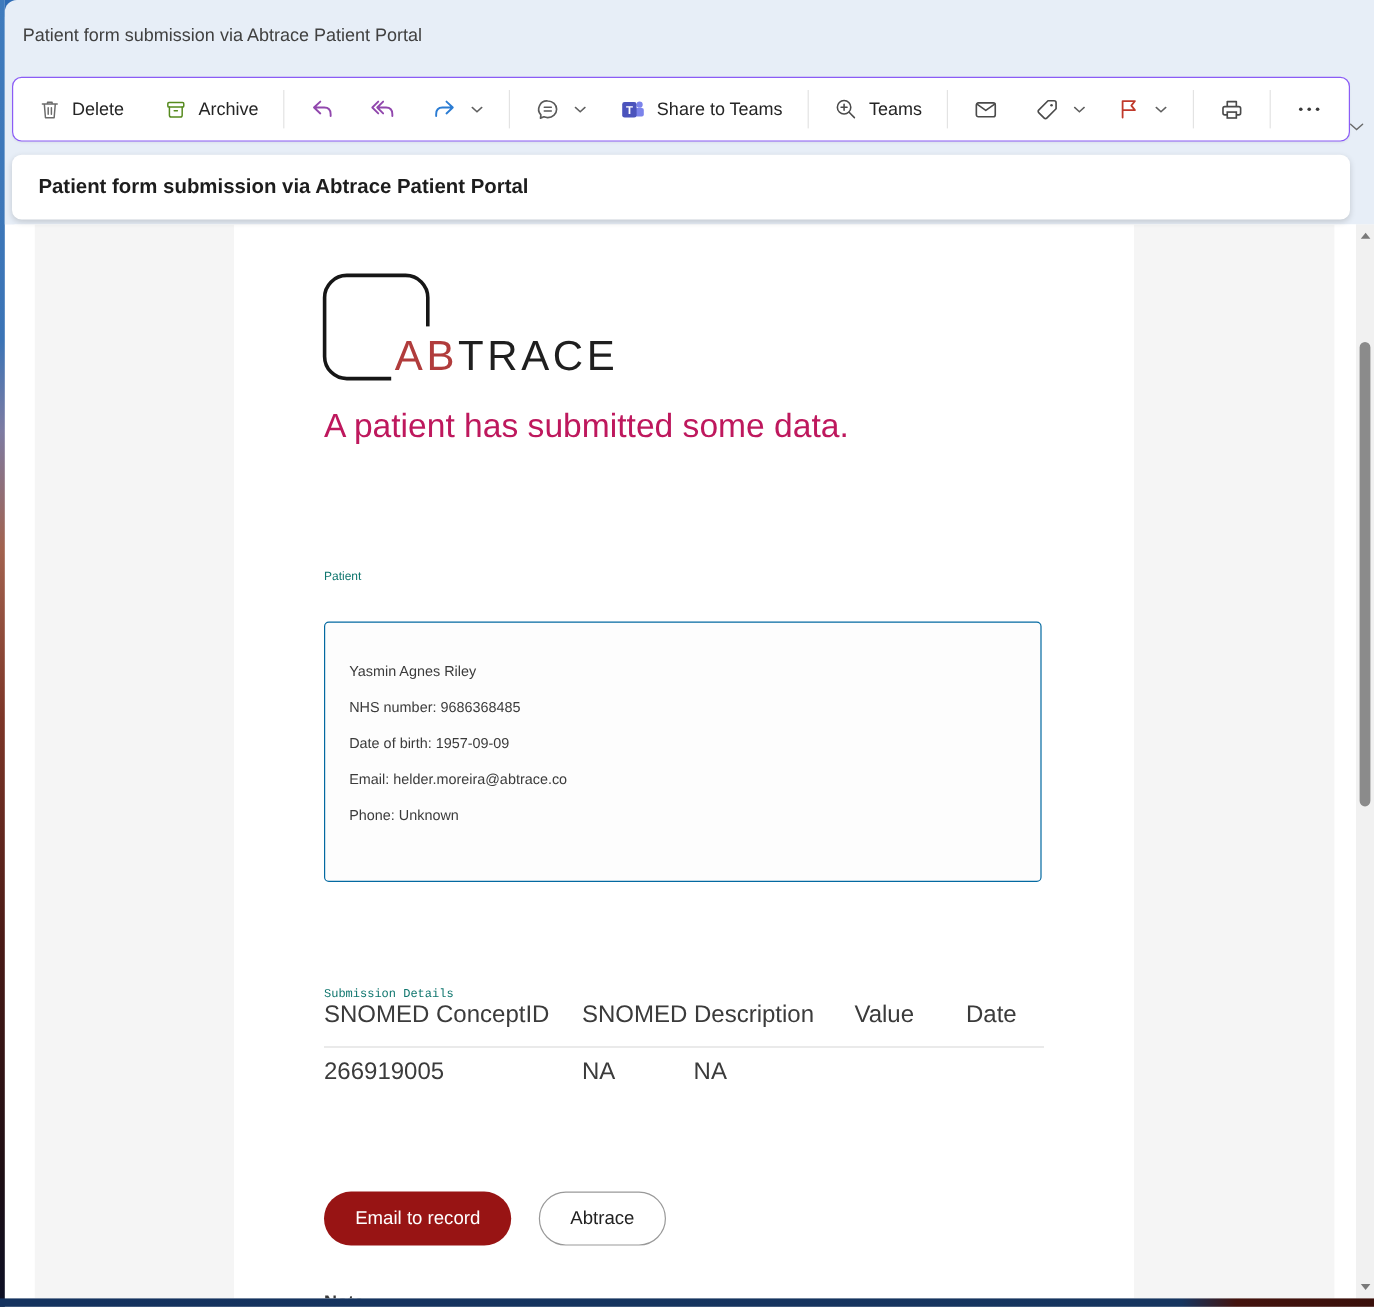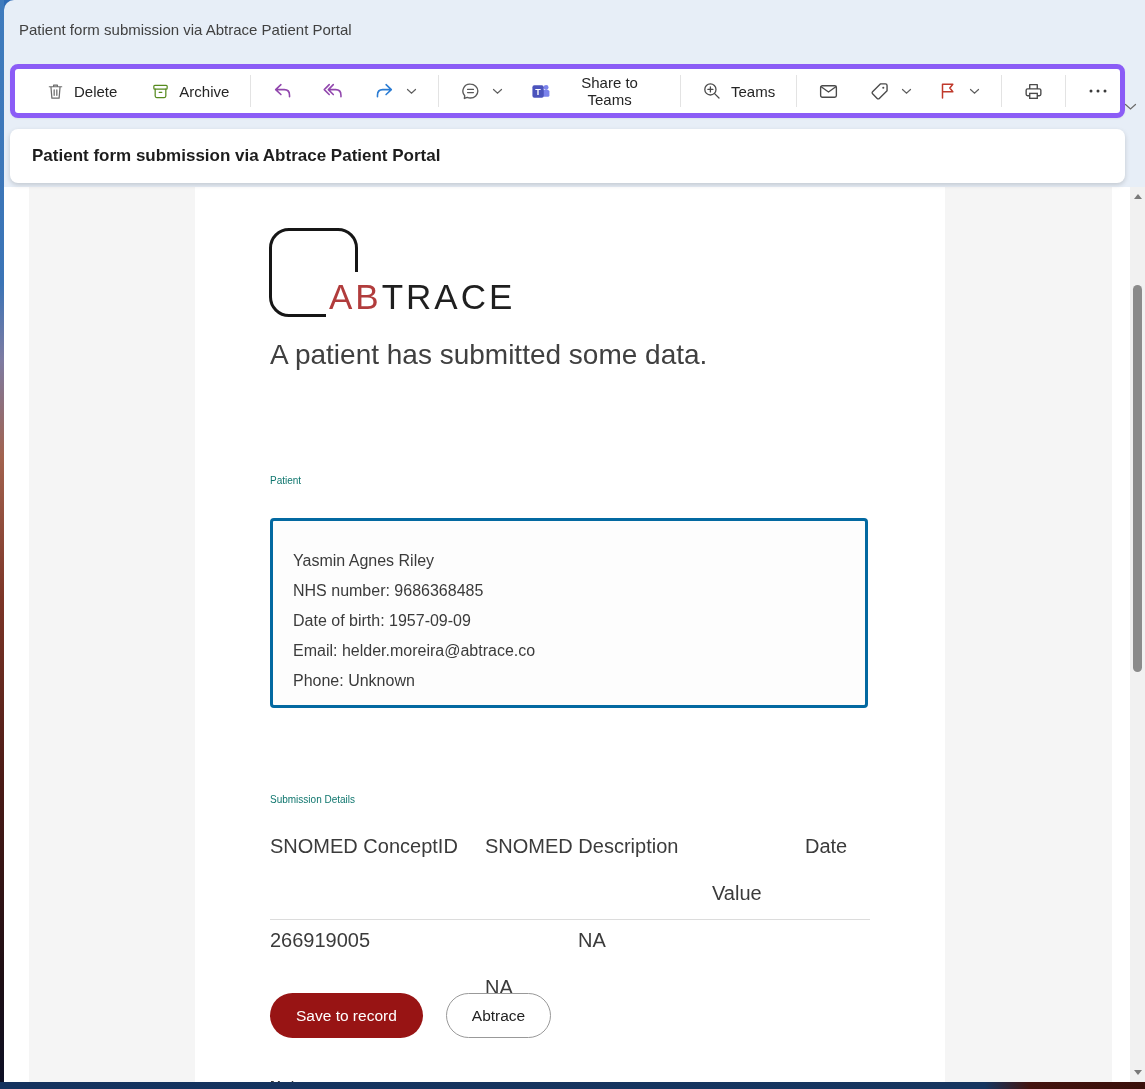--- a/index.html
+++ b/index.html
@@ -25,23 +25,23 @@
   }
   .titlebar{position:absolute;left:4px;top:0;width:1141px;height:58px;z-index:3;display:flex;align-items:center;}
   .title-text{padding-left:15px;font-size:15px;color:#414141;}
   .win-controls{position:absolute;right:2px;top:0;height:58px;display:flex;align-items:center;gap:16px;}
   .win-btn{width:44px;height:40px;display:flex;align-items:center;justify-content:center;background:transparent;border:none;cursor:default;}
   .glyph-min{width:12px;height:0;border-top:1.6px solid #535353;display:block;}
   .glyph-max{width:11px;height:11px;border:1.4px solid #535353;border-radius:2px;display:block;}
   
   .toolbar-card{
     position:absolute;left:10px;top:64px;width:1115px;height:54px;z-index:3;
-    background:#fff;border:5px solid #8b5cf6;border-radius:8px;
+    background:#fff;border:1px solid #8b5cf6;border-radius:8px;
     box-shadow:0 1px 2px rgba(0,0,0,.05);
-    display:flex;align-items:center;padding-left:20px;box-sizing:border-box;
+    display:flex;align-items:center;padding-left:10px;box-sizing:border-box;
   }
   .tb{display:flex;align-items:center;gap:9px;padding:8px 11px;border:none;background:transparent;
       font-size:15px;color:#252525;font-family:inherit;border-radius:6px;}
   .tb svg{display:block;}
   .sep{width:1px;height:32px;background:#e3e3e3;margin:0 10px;}
   .chev{margin-left:2px;}
   .collapse-chevron{position:absolute;right:8px;top:97px;z-index:4;}
   
   .subject-card{
     position:absolute;left:10px;top:129px;width:1115px;height:54px;z-index:3;
@@ -52,34 +52,34 @@
   
   .reading-pane{position:absolute;left:12px;top:187px;width:1118px;height:895px;z-index:2;background:#fff;overflow:hidden;}
   .email-bg{position:absolute;left:17px;top:0;width:1083px;height:895px;background:#f5f5f5;}
   .email-card{position:absolute;left:183px;top:0;width:750px;height:895px;background:#ffffff;overflow:hidden;}
   
   .logo{position:absolute;left:74px;top:41px;width:280px;height:100px;}
   .logo-square{position:absolute;left:0;top:0;width:83px;height:83px;border:3px solid #161616;border-radius:20px;}
   .logo-text{position:absolute;left:29px;top:44px;background:#fff;padding:5px 3px 5px 3px;
              font-size:35px;letter-spacing:3px;color:#1f1f1f;white-space:nowrap;margin-left:28px;}
   .logo-ab{color:#b13c3c;}
-  .email-heading{position:absolute;left:75px;top:152px;font-size:28px;color:#404040;}
+  .email-heading{position:absolute;left:75px;top:152px;font-size:28px;color:#be185d;}
   .section-label{position:absolute;left:75px;font-size:10px;color:#0f766e;}
   .label-patient{top:288px;}
-  .label-submission{top:607px;}
+  .label-submission{top:637px;font-family:Liberation Mono, monospace;}
   .patient-box{
-    position:absolute;left:75px;top:331px;width:598px;height:190px;box-sizing:border-box;
-    border:3px solid #0369a1;border-radius:4px;background:#fdfdfd;
-    padding:25px 18px 0 20px;font-size:16px;color:#3b3b3b;line-height:30px;
+    position:absolute;left:75px;top:331px;width:598px;height:217px;box-sizing:border-box;
+    border:1px solid #0369a1;border-radius:4px;background:#fdfdfd;
+    padding:25px 18px 0 20px;font-size:12px;color:#3b3b3b;line-height:30px;
   }
   .sub-table{position:absolute;left:75px;top:648px;width:600px;font-size:20px;color:#3b3b3b;}
   .t-row{display:flex;}
   .t-c1{width:215px;}
   .t-c2{width:227px;}
-  .t-c3{width:93px;margin-top:47px;}
+  .t-c3{width:93px;}
   .t-c4{width:65px;}
   .t-rule{height:1px;background:#dcdcdc;margin:14px 0 9px 0;}
   .t-desc{max-width:120px;line-height:21px;}
   .btn-row{position:absolute;left:75px;top:806px;display:flex;align-items:center;gap:23px;}
   .btn-save{
     background:#981414;color:#fff;border:none;border-radius:23px;height:45px;
     padding:0 26px;font-size:15.5px;font-family:inherit;
   }
   .btn-discard{
     background:#fff;color:#222;border:1px solid #999;border-radius:23px;height:45px;
@@ -263,21 +263,21 @@
       </div>
       <div class="t-rule"></div>
       <div class="t-row">
         <div class="t-c1">266919005</div>
         <div class="t-c3">NA</div>
         <div class="t-c4">NA</div>
       </div>
     </div>
 
     <div class="btn-row">
-      <button class="btn-save">Save to record</button>
+      <button class="btn-save">Email to record</button>
       <button class="btn-discard">Abtrace</button>
     </div>
 
     <div class="note-clip">Note</div>
   </div>
 </div>
 
 <div class="scroll-track">
   <div class="scroll-up"></div>
   <div class="scroll-thumb"></div>

